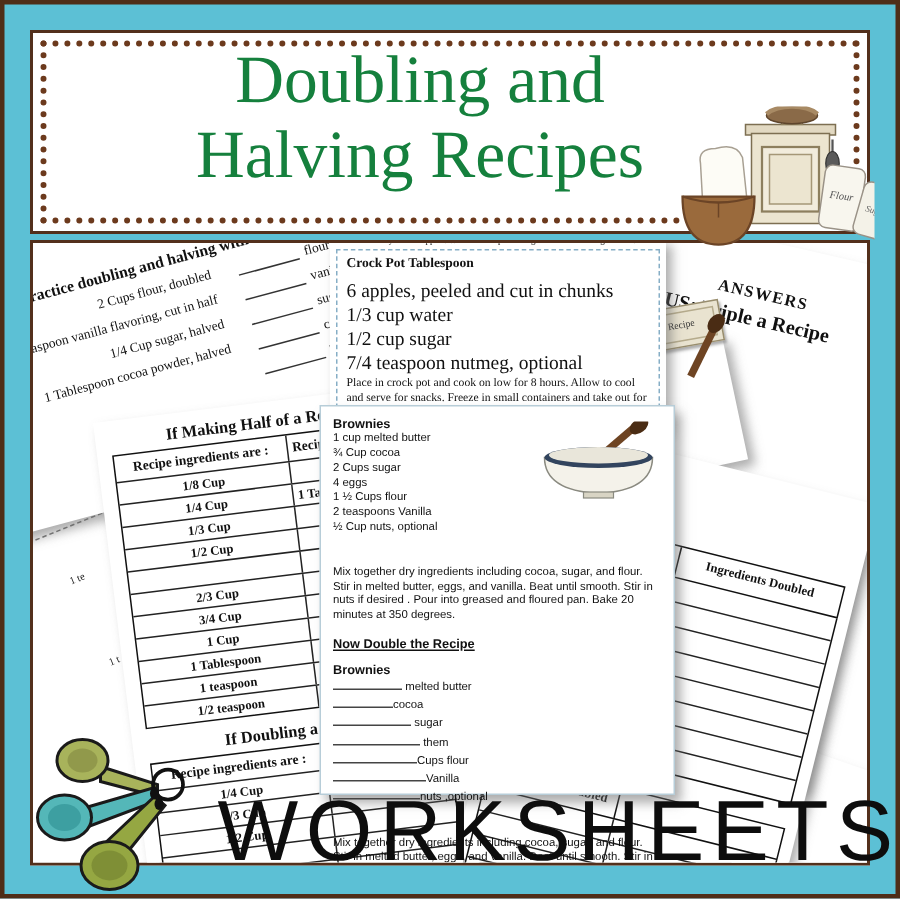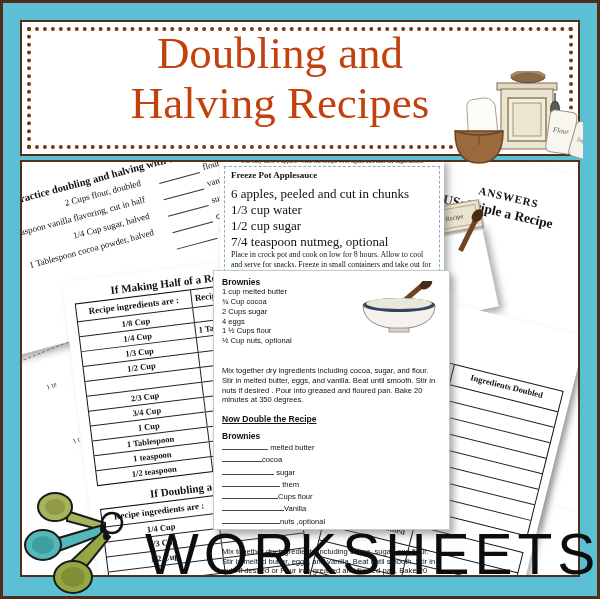--- a/index.html
+++ b/index.html
@@ -5,21 +5,21 @@
   html,body{margin:0;padding:0;background:#888;}
   #canvas{position:relative;width:600px;height:599px;box-sizing:border-box;
     background:#5cc0d5;border:3px solid #4f2d18;overflow:hidden;
     font-family:"Liberation Serif",serif;color:#111;}
   
   #header-box{position:absolute;left:17px;top:17px;width:560px;height:136px;
     background:#fff;border:2px solid #53301c;box-sizing:border-box;z-index:6;}
   #header-dots{position:absolute;left:5px;top:5px;right:5px;bottom:5px;
     border:4px dotted #6c3a1d;}
   #header-title{position:absolute;left:0;right:40px;top:6px;text-align:center;
-    font-family:"Liberation Serif",serif;font-size:45px;line-height:1.12;color:#c2410c;}
+    font-family:"Liberation Serif",serif;font-size:45px;line-height:1.12;color:#15803d;}
   
   #main-box{position:absolute;left:17px;top:157px;width:560px;height:417px;
     background:#fff;border:2px solid #53301c;box-sizing:border-box;overflow:hidden;z-index:4;}
   .page{position:absolute;background:#fff;box-shadow:4px 5px 7px rgba(105,105,105,.55);box-sizing:border-box;}
   
   #page-practice{left:-50px;top:-42px;width:360px;height:196px;transform:rotate(-15deg);z-index:2;padding-top:40px;}
   #page-practice .heading{font-weight:bold;font-size:10.5px;text-align:center;margin:0 6px 6px 30px;}
   .prow{display:flex;align-items:flex-end;margin:0 10px 7px 0;font-size:9px;}
   .prow .prompt{width:178px;text-align:right;padding-right:18px;line-height:1.1;}
   .blank{display:inline-block;width:42px;border-bottom:1px solid #333;height:9px;margin-right:4px;}
@@ -317,21 +317,21 @@
       </div>
       <svg id="find-spoon" viewBox="0 0 40 46">
         <line x1="6" y1="40" x2="28" y2="12" stroke="#6e4423" stroke-width="5"></line>
         <ellipse cx="30" cy="9" rx="7" ry="5" fill="#4a2c14" transform="rotate(-40 30 9)"></ellipse>
       </svg>
     </div>
 
     <div class="page" id="page-crockpot">
       <div id="crock-note">You only have 3 apples. Write the recipe over again and half the ingredients.</div>
       <div id="crock-inner">
-        <div class="title">Freeze Pot Applesauce</div>
+        <div class="title">Crock Pot Tablespoon</div>
         <div class="ing">6 apples, peeled and cut in chunks</div>
         <div class="ing">1/3 cup water</div>
         <div class="ing">1/2 cup sugar</div>
         <div class="ing">7/4 teaspoon nutmeg, optional</div>
         <div class="instr">Place in crock pot and cook on low for 8 hours. Allow to cool and serve for snacks. Freeze in small containers and take out for school lunches and snacks.</div>
       </div>
     </div>
 
     <div class="page" id="page-brownies">
       <svg id="bowl-svg" width="80" height="54" viewBox="0 0 80 54">
@@ -341,20 +341,21 @@
         <ellipse cx="40" cy="24" rx="36" ry="7" fill="#32445e"></ellipse>
         <ellipse cx="40" cy="22.5" rx="33" ry="5.5" fill="#e9e6da"></ellipse>
         <rect x="30" y="47" width="20" height="4" fill="#d8d4c4" stroke="#8a8a80" stroke-width="0.8"></rect>
       </svg>
       <div class="btitle">Brownies</div>
       <div class="iline">1 cup melted butter</div>
       <div class="iline">¾ Cup cocoa</div>
       <div class="iline">2 Cups sugar</div>
       <div class="iline">4 eggs</div>
       <div class="iline">1 ½ Cups flour</div>
+      <div class="iline">2 teaspoons Vanilla</div>
       <div class="iline">½ Cup nuts, optional</div>
       <div class="para">Mix together dry ingredients including cocoa, sugar, and flour. Stir in melted butter, eggs, and vanilla. Beat until smooth. Stir in nuts if desired . Pour into greased and floured pan. Bake 20 minutes at 350 degrees.</div>
       <div class="dbl">Now Double the Recipe</div>
       <div class="btitle">Brownies</div>
       <div class="bl-row"><span class="blank2" style="width:46px"></span> <span>melted butter</span></div>
       <div class="bl-row"><span class="blank2" style="width:40px"></span><span>cocoa</span></div>
       <div class="bl-row"><span class="blank2" style="width:52px"></span> <span>sugar</span></div>
       <div class="bl-row"><span class="blank2" style="width:58px"></span> <span>them</span></div>
       <div class="bl-row"><span class="blank2" style="width:56px"></span><span>Cups flour</span></div>
       <div class="bl-row"><span class="blank2" style="width:62px"></span><span>Vanilla</span></div>

